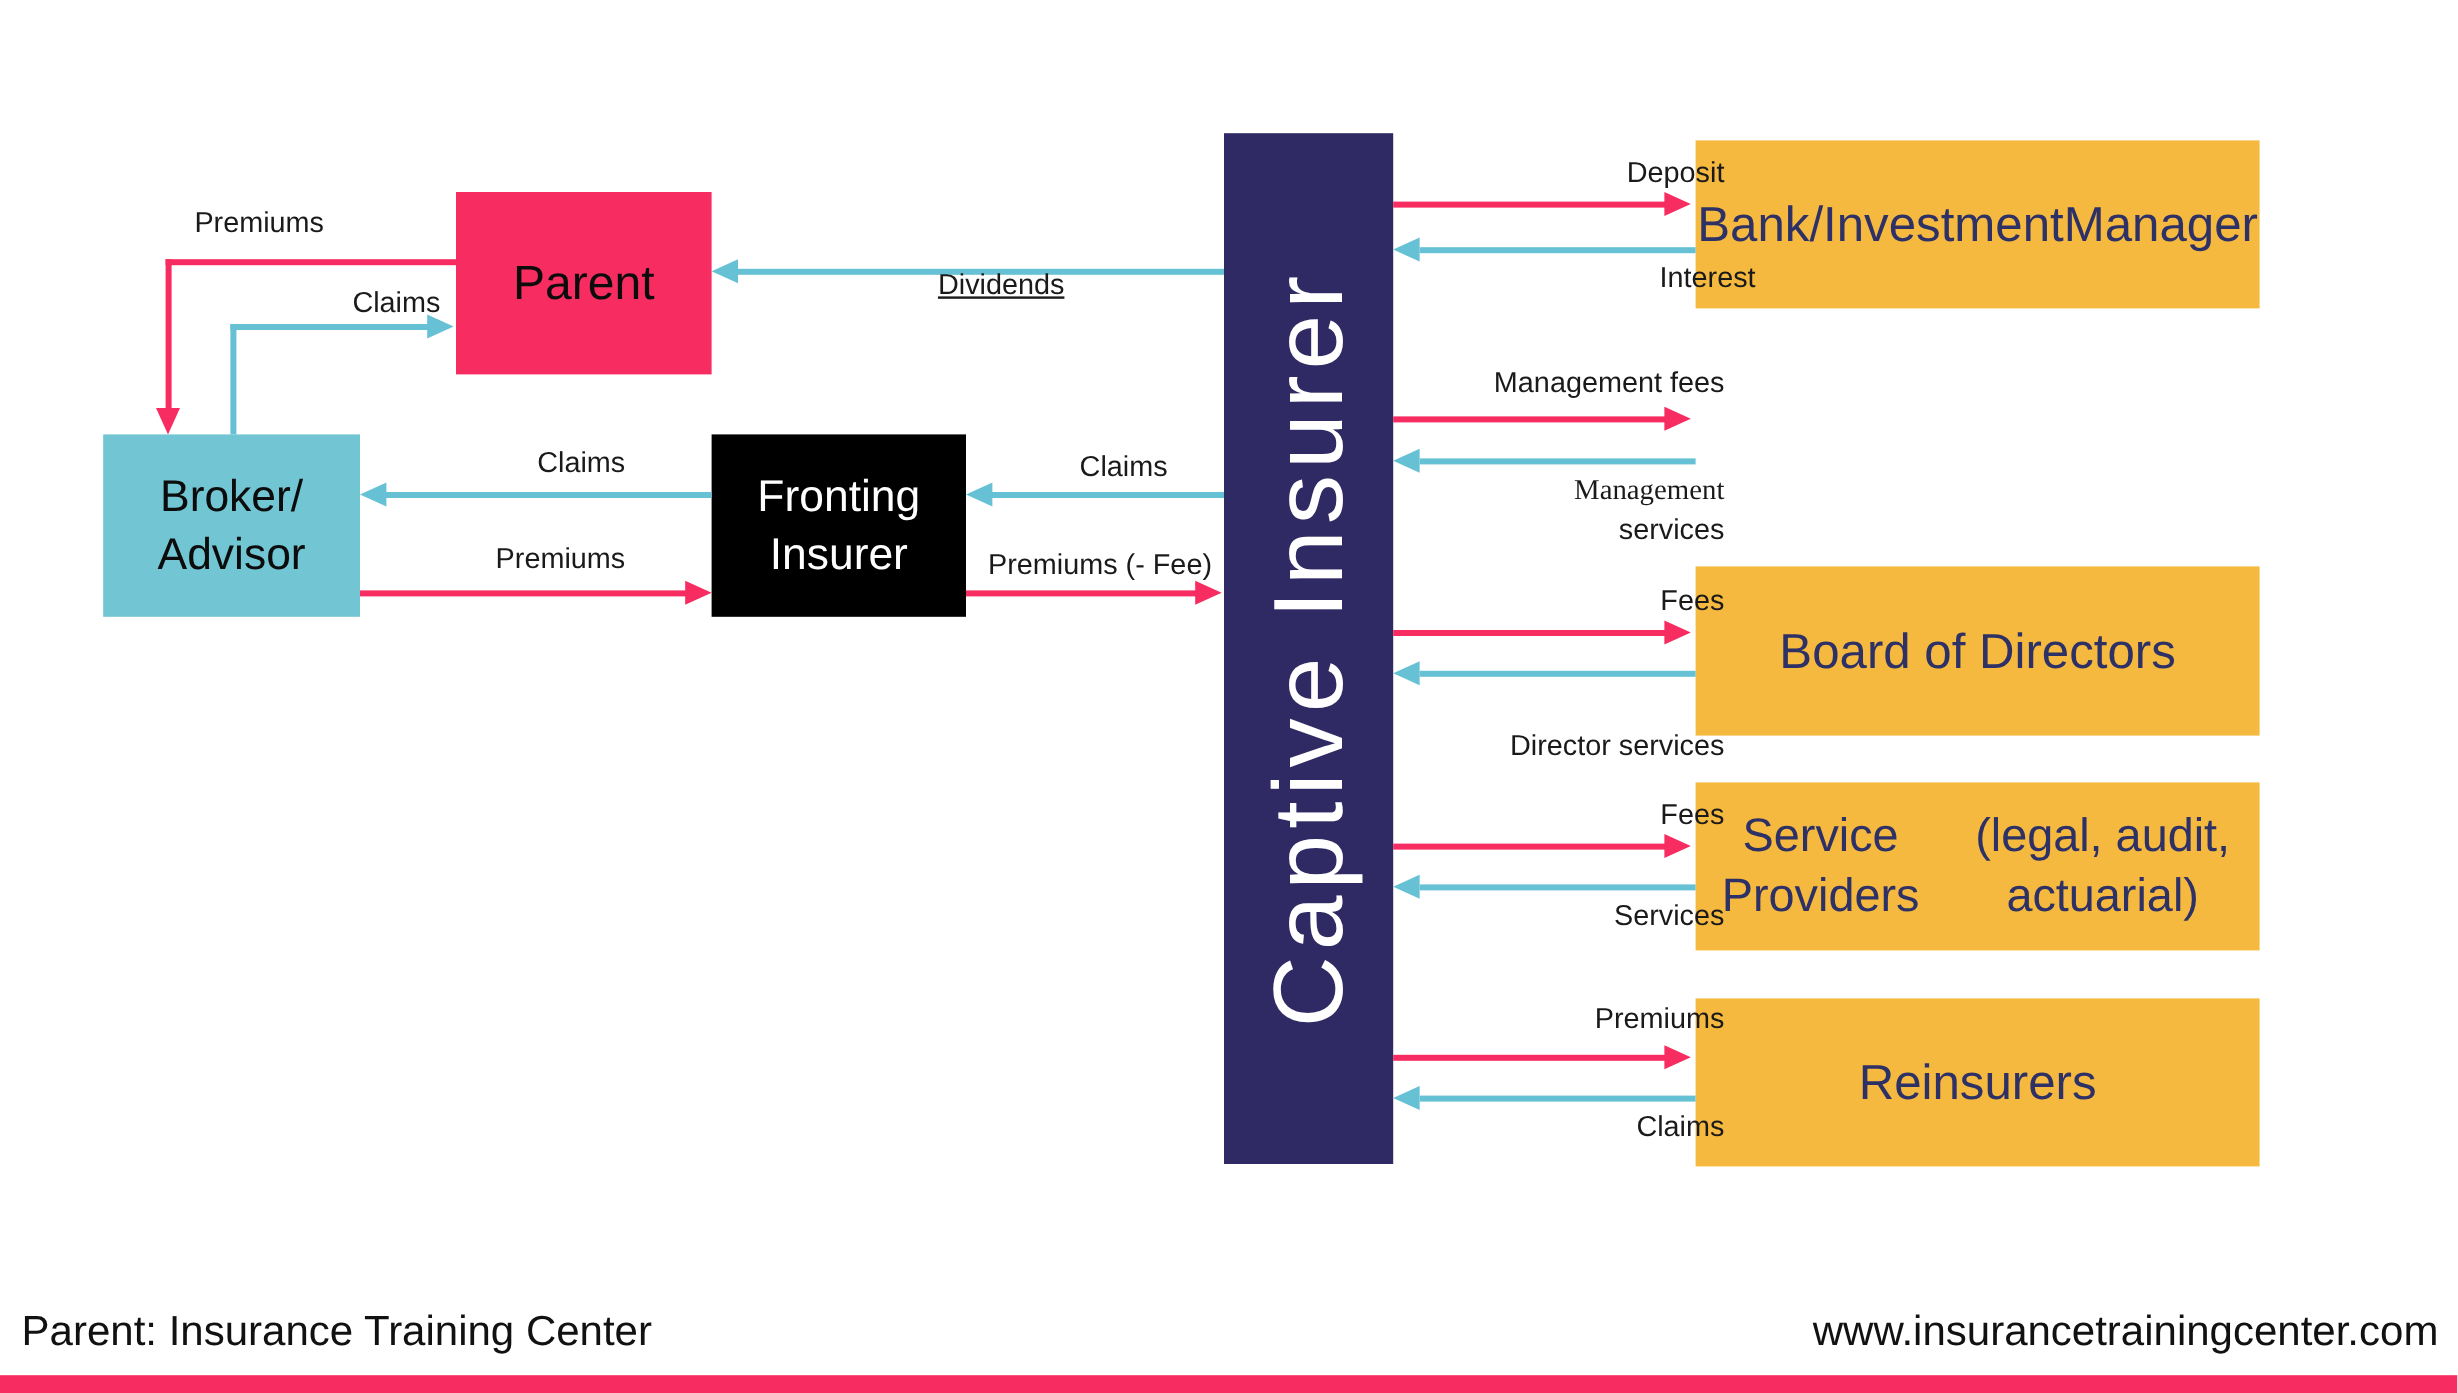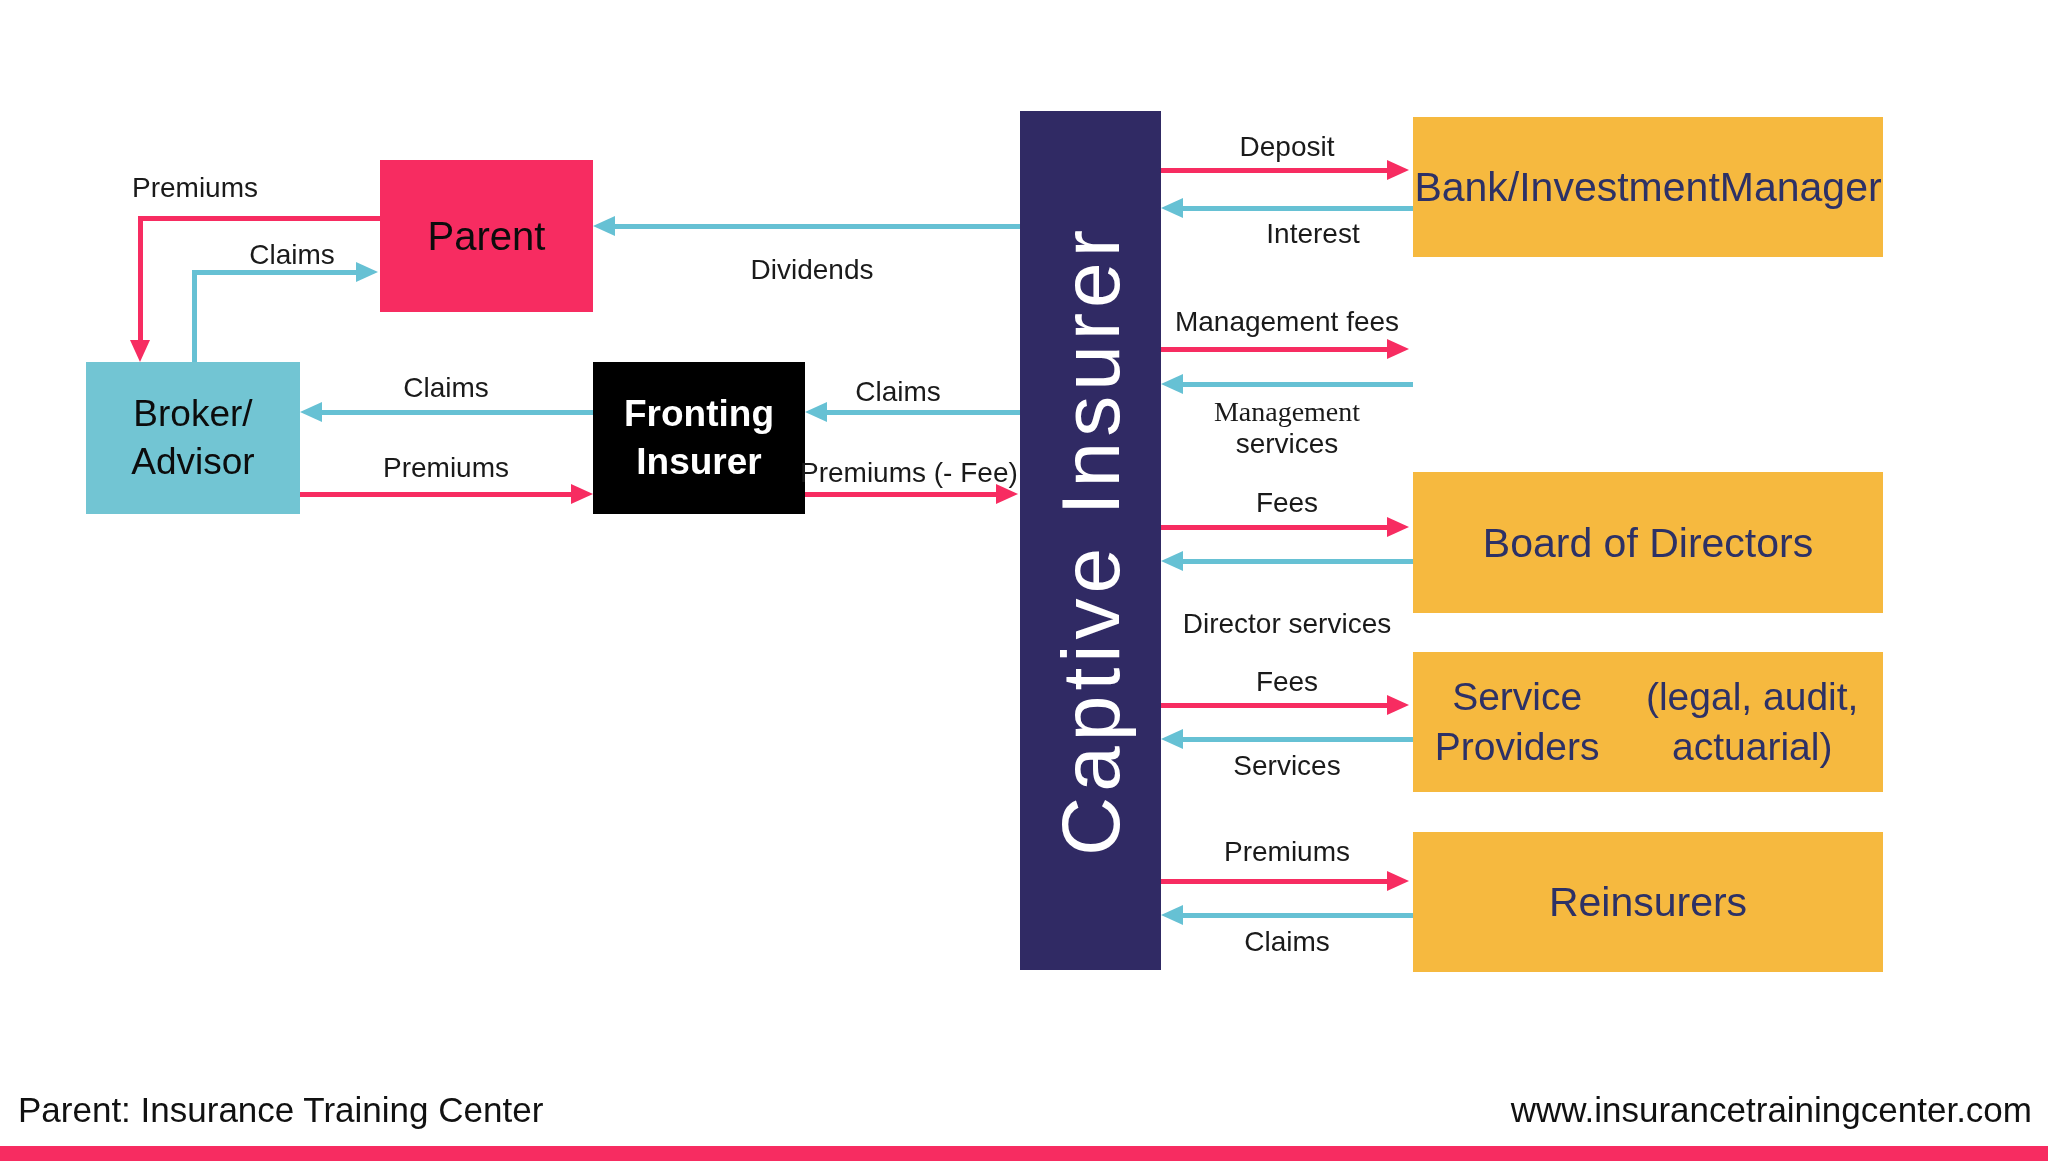--- a/index.html
+++ b/index.html
@@ -14,21 +14,21 @@
   }
   *{box-sizing:border-box;}
   html,body{margin:0;padding:0;background:#ffffff;}
   body{font-family:"Liberation Sans", sans-serif;}
   .stage{position:relative;width:2048px;height:1161px;background:#ffffff;overflow:hidden;}
 
   
   .node{position:absolute;display:flex;flex-direction:column;align-items:center;justify-content:center;text-align:center;}
   .node-parent{left:380px;top:160px;width:213px;height:152px;background:var(--pink);color:#0c0c0c;font-size:40px;}
   .node-broker{left:86px;top:362px;width:214px;height:152px;background:var(--teal-box);color:#0c0c0c;font-size:37px;line-height:48px;}
-  .node-fronting{left:593px;top:362px;width:212px;height:152px;background:var(--black);color:#ffffff;font-size:37px;line-height:48px;font-weight:bold;}
+  .node-fronting{left:593px;top:362px;width:212px;height:152px;background:var(--black);color:#ffffff;font-size:37px;line-height:48px;}
   .orange{position:absolute;left:1413px;width:470px;background:var(--orange);color:var(--navy-text);display:flex;flex-direction:row;align-items:center;justify-content:center;text-align:center;font-size:41px;line-height:50px;}
   .orange-bank{top:117px;height:140px;}
   .orange-cm{top:295px;height:140px;}
   .orange-board{top:472px;height:141px;}
   .orange-sp{top:652px;height:140px;font-size:39px;}
   .orange-re{top:832px;height:140px;text-align:right;}
 
   
   .captive-bar{position:absolute;left:1020px;top:111px;width:141px;height:859px;background:var(--navy);}
   .captive-label{position:absolute;left:-359px;top:359px;width:859px;height:141px;transform:rotate(-90deg);display:flex;align-items:center;justify-content:center;color:#ffffff;font-size:82px;letter-spacing:5px;white-space:nowrap;}
@@ -36,21 +36,21 @@
   
   .seg{position:absolute;}
   .pink{background:var(--pink);}
   .teal{background:var(--teal);}
   .head{position:absolute;width:0;height:0;}
   .head-right-pink{border-top:10px solid transparent;border-bottom:10px solid transparent;border-left:22px solid var(--pink);}
   .head-right-teal{border-top:10px solid transparent;border-bottom:10px solid transparent;border-left:22px solid var(--teal);}
   .head-left-teal{border-top:10px solid transparent;border-bottom:10px solid transparent;border-right:22px solid var(--teal);}
   .head-down-pink{border-left:10px solid transparent;border-right:10px solid transparent;border-top:22px solid var(--pink);}
 
-  .edge-label{position:absolute;color:#1a1a1a;font-size:28px;text-align:center;white-space:nowrap;}
+  .edge-label{position:absolute;color:#1a1a1a;font-size:24px;text-align:right;white-space:nowrap;}
 
   
   .footer-source{position:absolute;left:18px;top:1090px;font-size:35px;color:#111111;}
   .footer-site{position:absolute;right:16px;top:1090px;font-size:35px;color:#111111;}
   .bottom-bar{position:absolute;left:0;top:1146px;width:2048px;height:15px;background:var(--pink);}
 </style>
 </head>
 <body>
 
 <div class="stage">
@@ -102,21 +102,21 @@
   <div>
     <div class="seg teal" style="left:192px;top:270px;width:5px;height:92px;"></div>
     <div class="seg teal" style="left:192px;top:270px;width:166px;height:5px;"></div>
     <div class="head head-right-teal" style="left:356px;top:262px;"></div>
     <div class="edge-label" style="left:217px;top:239px;width:150px;">Claims</div>
   </div>
 
   <div>
     <div class="seg teal" style="left:613px;top:224px;width:407px;height:5px;"></div>
     <div class="head head-left-teal" style="left:593px;top:216px;"></div>
-    <div class="edge-label" style="left:737px;top:254px;width:150px;">Dividends</div>
+    <div class="edge-label" style="left:737px;top:224px;width:150px;text-decoration:underline;">Dividends</div>
   </div>
 
   <div>
     <div class="seg teal" style="left:320px;top:410px;width:273px;height:5px;"></div>
     <div class="head head-left-teal" style="left:300px;top:402px;"></div>
     <div class="edge-label" style="left:371px;top:372px;width:150px;">Claims</div>
   </div>
 
   <div>
     <div class="seg pink" style="left:300px;top:492px;width:273px;height:5px;"></div>

